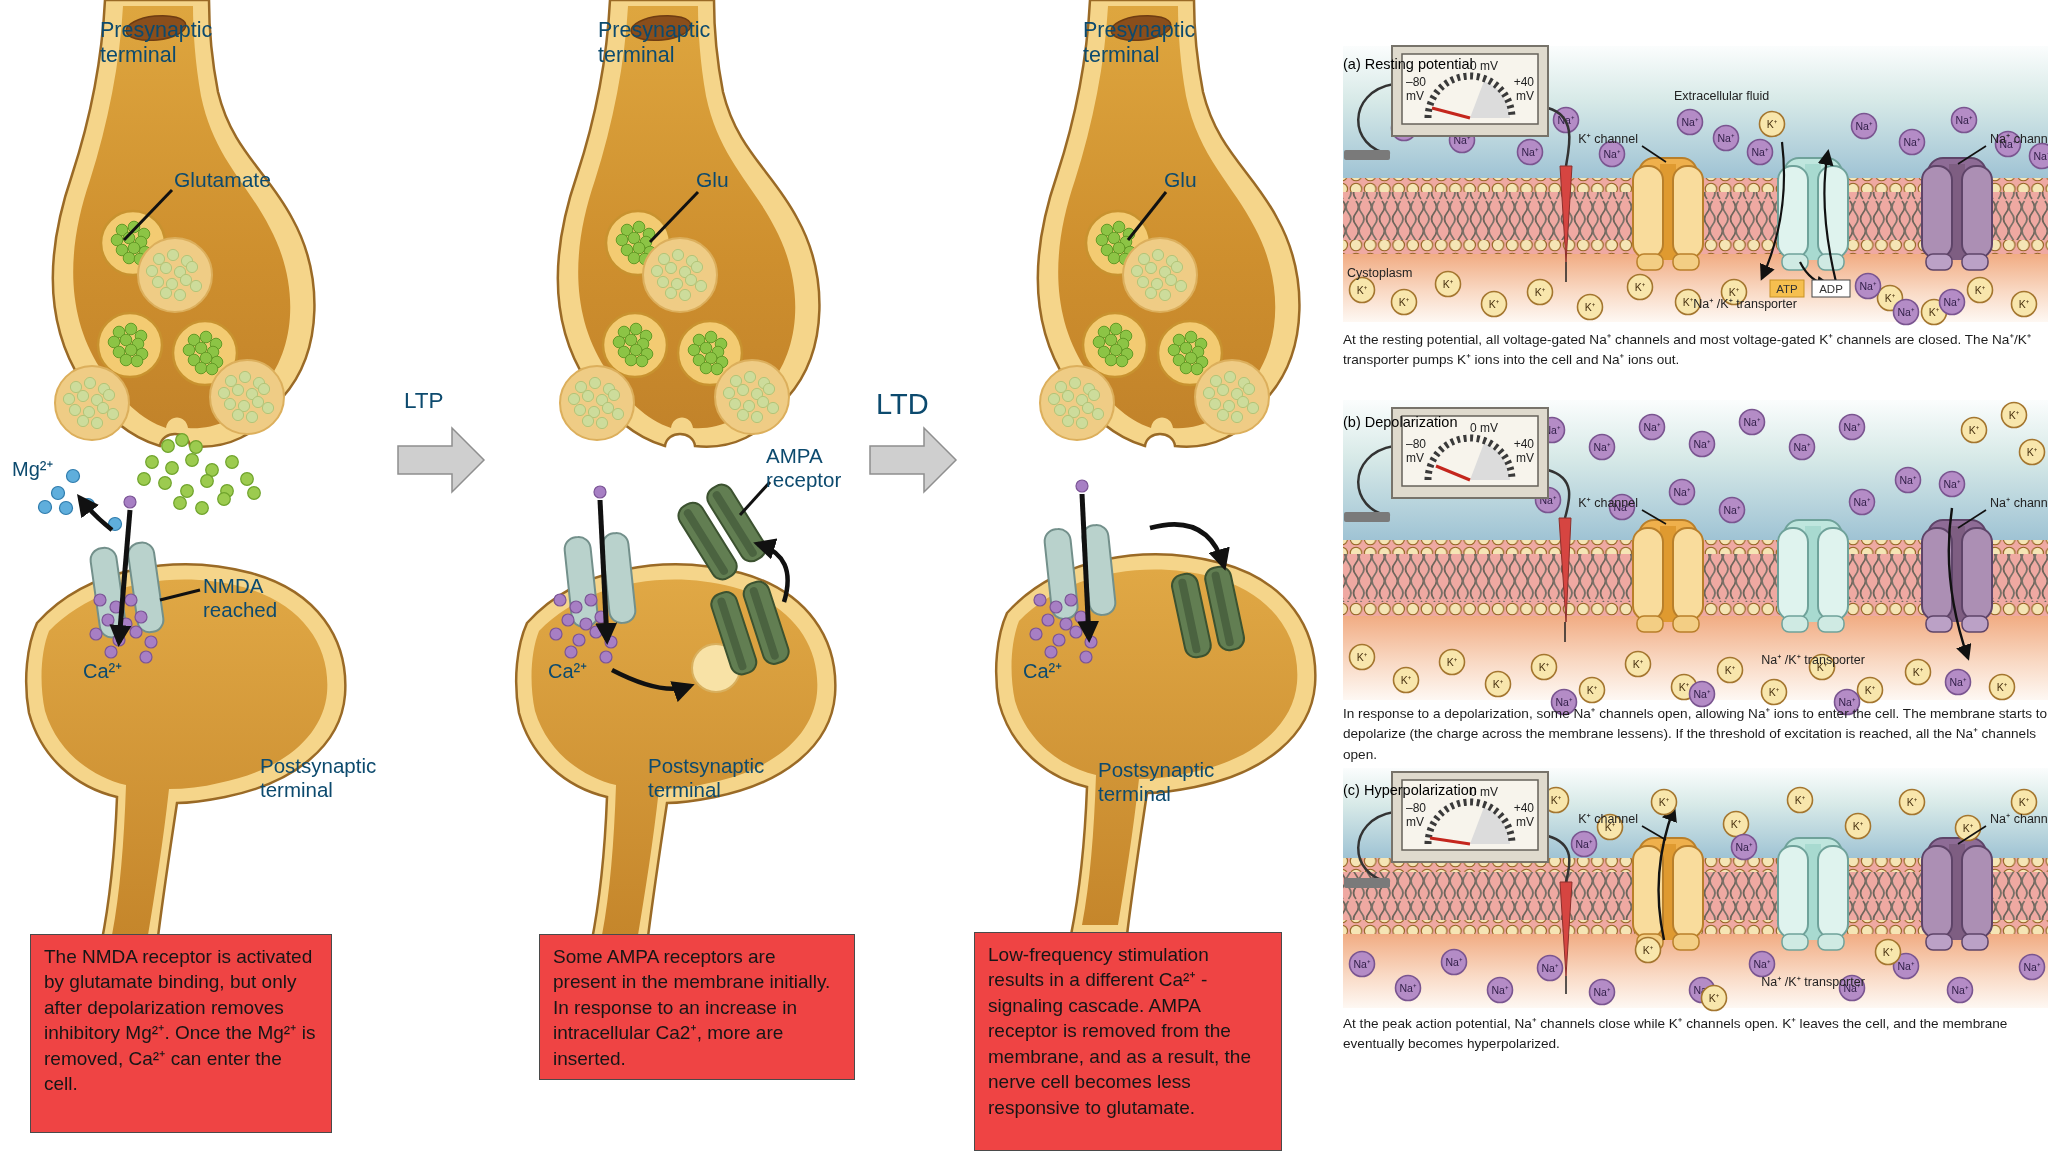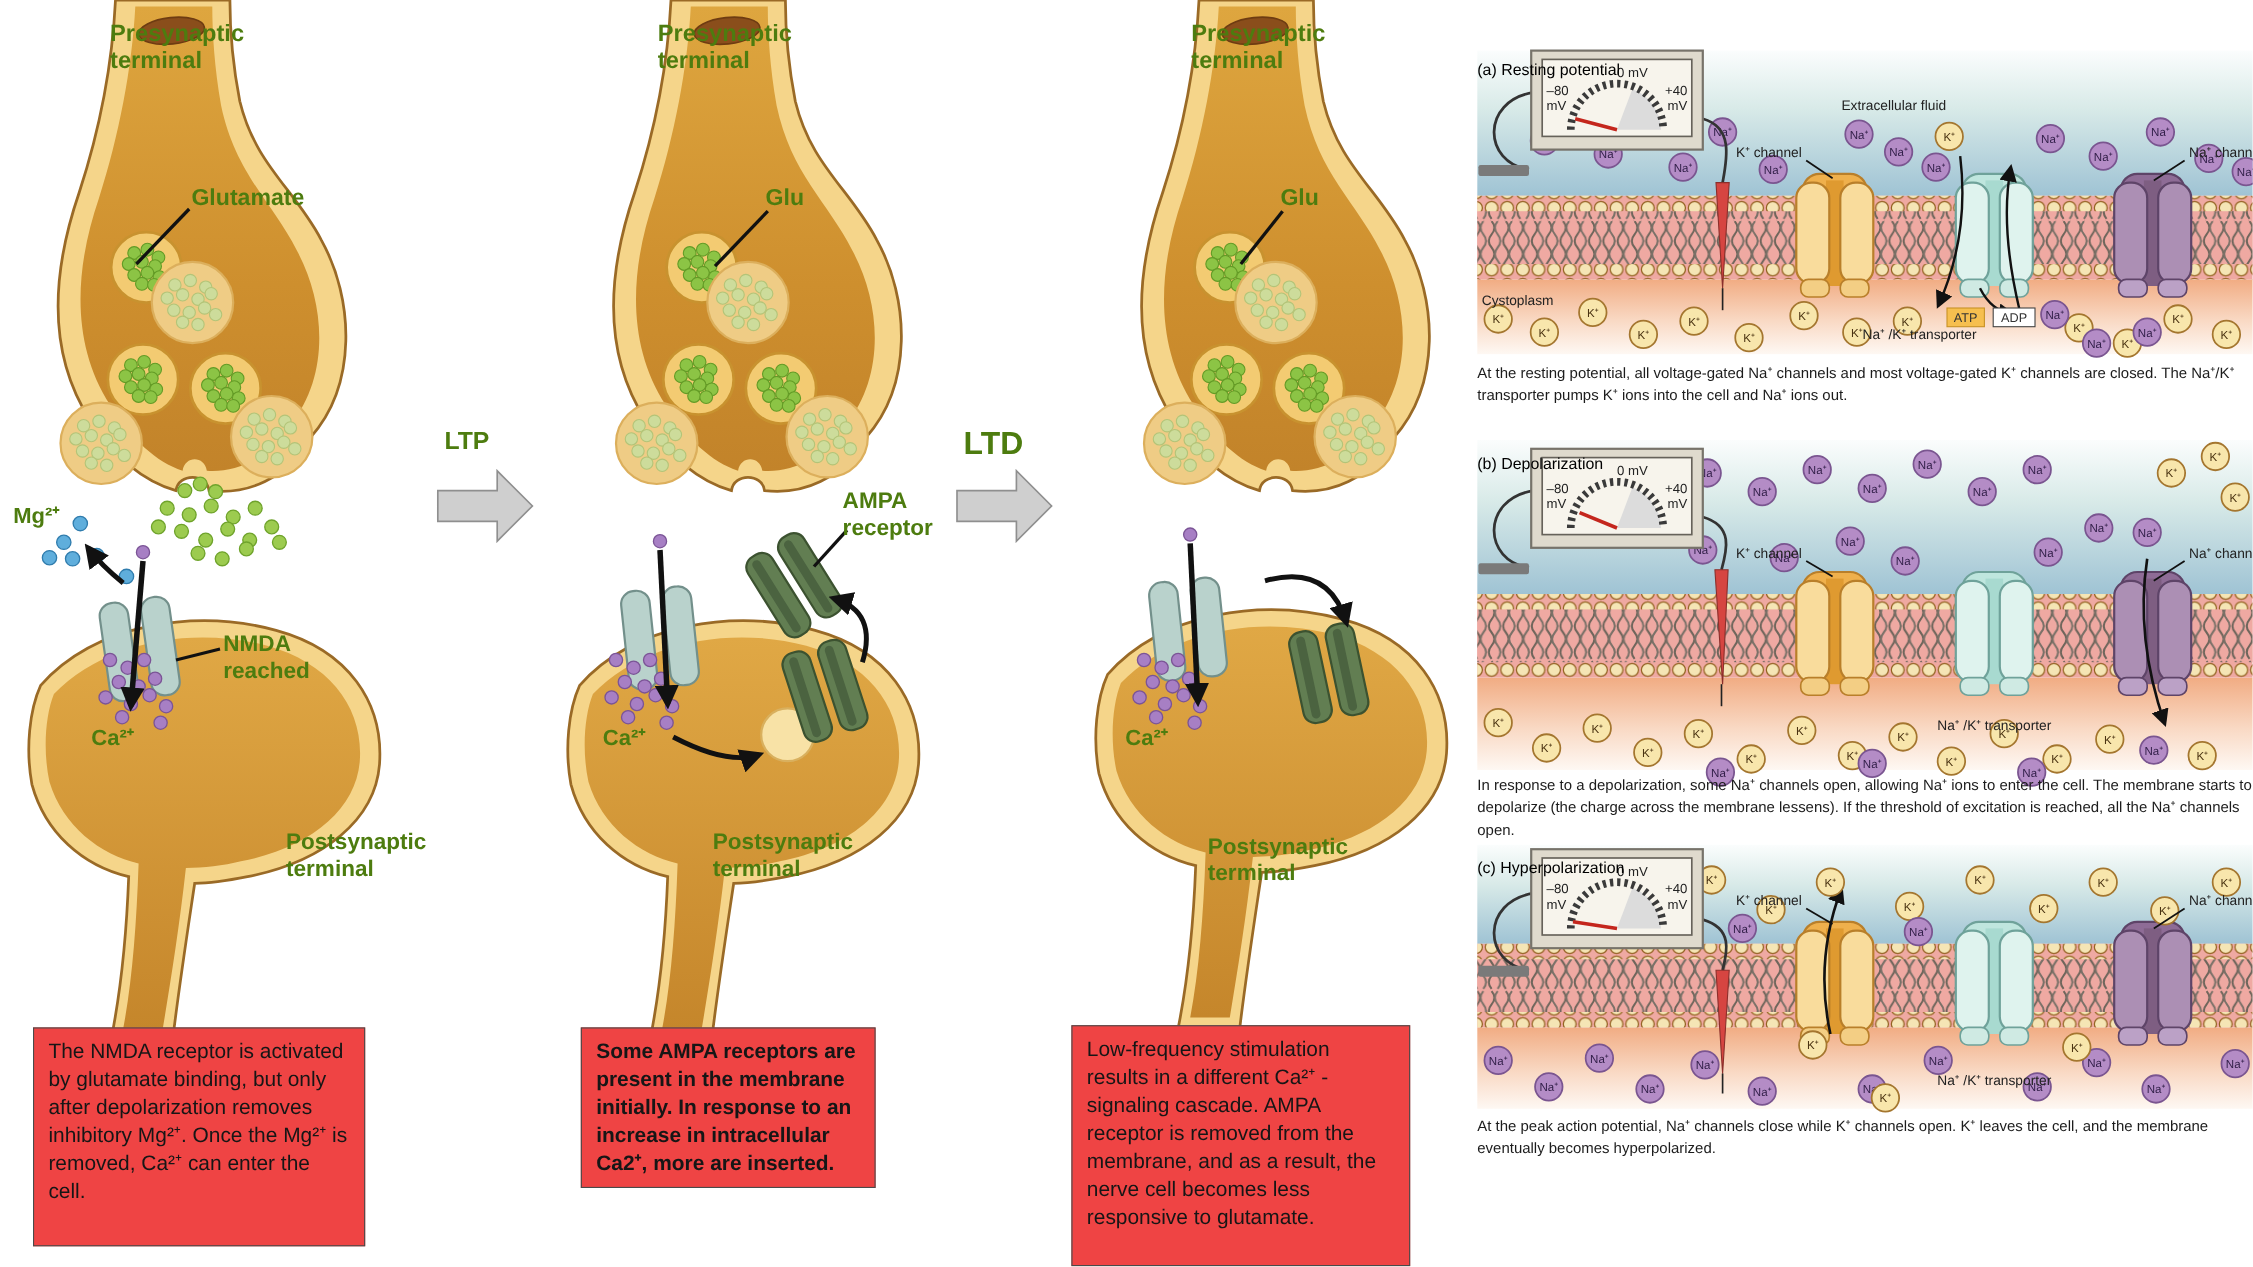--- a/index.html
+++ b/index.html
@@ -1,19 +1,19 @@
 <!DOCTYPE html>
 <html><head>
 <meta charset="utf-8">
 <style>
   html,body{margin:0;padding:0;background:#fff;}
   .stage{position:relative;width:2048px;height:1152px;background:#fff;overflow:hidden;
          font-family:"Liberation Sans",sans-serif;}
   .stage svg.art{position:absolute;left:0;top:0;}
-  .lbl{position:absolute;color:#4d7c0f;line-height:1.15;font-weight:bold;}
+  .lbl{position:absolute;color:#0c4a6e;line-height:1.15;}
   .cap{position:absolute;color:#1c1c1c;font-size:13.6px;line-height:1.5;}
   .ttl{position:absolute;color:#000000;font-size:14.5px;margin-top:38px;}
   .box{position:absolute;background:#ef4444;border:1.6px solid #4a4a4a;color:#161616;
        font-size:19px;line-height:1.34;padding:9px 13px;box-sizing:border-box;}
 </style>
 </head>
 <body>
 
 <div class="stage">
 
@@ -516,21 +516,21 @@
 <div class="box" style="left:30px;top:934px;width:302px;height:199px;">The NMDA receptor is activated by glutamate binding, but only after depolarization removes inhibitory Mg²⁺. Once the Mg²⁺ is removed, Ca²⁺ can enter the cell.</div>
 
 <div class="lbl" style="left:404px;top:388px;font-size:22.5px;">LTP</div>
 <div class="lbl" style="left:876px;top:388px;font-size:29px;">LTD</div>
 
 <div class="lbl" style="left:598px;top:18px;width:150px;font-size:21.5px;">Presynaptic terminal</div>
 <div class="lbl" style="left:696px;top:168px;font-size:21px;">Glu</div>
 <div class="lbl" style="left:766px;top:444px;width:120px;font-size:20.5px;">AMPA receptor</div>
 <div class="lbl" style="left:548px;top:660px;font-size:20px;">Ca²⁺</div>
 <div class="lbl" style="left:648px;top:754px;width:140px;font-size:20.5px;">Postsynaptic terminal</div>
-<div class="box" style="left:528px;top:934px;width:268px;height:146px;font-weight:bold;">Some AMPA receptors are present in the membrane initially. In response to an increase in intracellular Ca2⁺, more are inserted.</div>
+<div class="box" style="left:539px;top:934px;width:316px;height:146px;">Some AMPA receptors are present in the membrane initially. In response to an increase in intracellular Ca2⁺, more are inserted.</div>
 
 <div class="lbl" style="left:1083px;top:18px;width:150px;font-size:21.5px;">Presynaptic terminal</div>
 <div class="lbl" style="left:1164px;top:168px;font-size:21px;">Glu</div>
 <div class="lbl" style="left:1023px;top:660px;font-size:20px;">Ca²⁺</div>
 <div class="lbl" style="left:1098px;top:758px;width:140px;font-size:20.5px;">Postsynaptic terminal</div>
 <div class="box" style="left:974px;top:932px;width:308px;height:219px;">Low-frequency stimulation results in a different Ca²⁺ -signaling cascade. AMPA receptor is removed from the membrane, and as a result, the nerve cell becomes less responsive to glutamate.</div>
 
 <div class="ttl" style="left:1343px;top:18px;">(a) Resting potential</div>
 <div class="cap" style="left:1343px;top:330px;width:712px;">At the resting potential, all voltage-gated Na⁺ channels and most voltage-gated K⁺ channels are closed. The Na⁺/K⁺ transporter pumps K⁺ ions into the cell and Na⁺ ions out.</div>
 <div class="ttl" style="left:1343px;top:376px;">(b) Depolarization</div>

